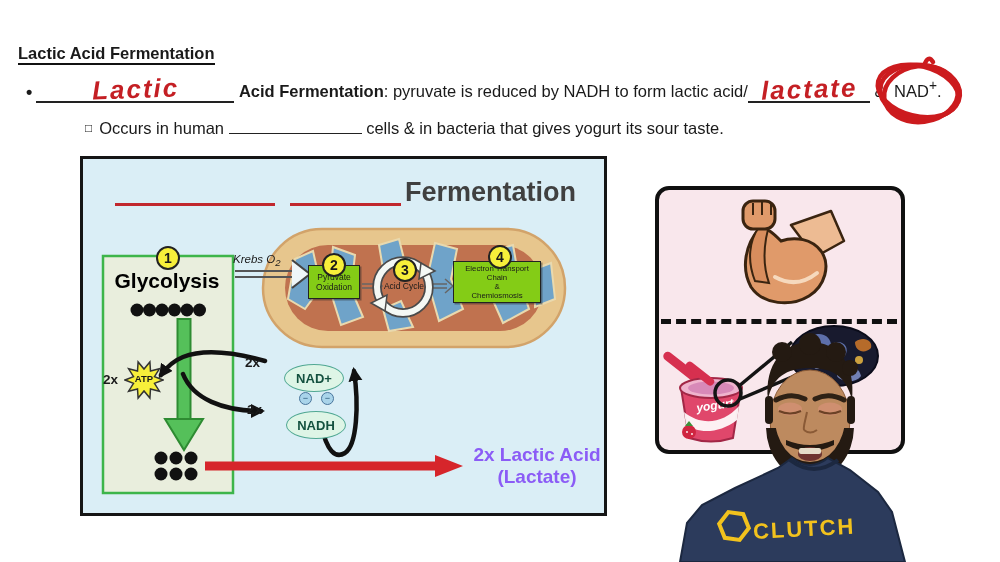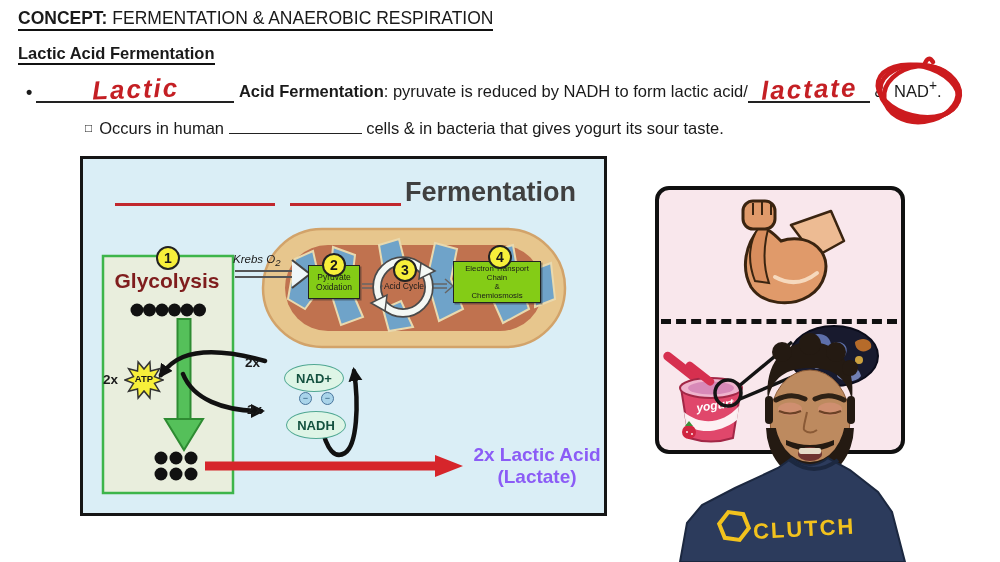--- a/index.html
+++ b/index.html
@@ -25,21 +25,21 @@
   .subbullet-line{position:absolute;left:85px;top:119px;font-size:16.5px;white-space:nowrap;}
   .sq{font-size:12px;vertical-align:2px;margin-right:7px;}
   .sblank{display:inline-block;width:133px;border-bottom:1.5px solid #222;}
   
   .diagram{position:absolute;left:80px;top:156px;width:527px;height:360px;background:#daeef6;
            border:3px solid #151515;box-sizing:border-box;}
   .d-art{position:absolute;left:0;top:0;z-index:2;}
   .rblank{position:absolute;height:0;border-bottom:3.5px solid #c1272d;z-index:3;}
   .d-title-text{position:absolute;left:322px;top:18px;font-size:27px;font-weight:bold;color:#404040;z-index:3;}
   .glyco-label{position:absolute;left:20px;top:110px;width:128px;text-align:center;font-size:21px;
-               font-weight:bold;color:#7f1d1d;z-index:4;}
+               font-weight:bold;color:#000000;z-index:4;}
   .badge{position:absolute;width:20px;height:20px;border-radius:50%;background:#f7ef3a;border:2px solid #222;
          display:flex;align-items:center;justify-content:center;font-weight:bold;font-size:14px;z-index:6;}
   .gbox{position:absolute;background:#84cc16;border:1.5px solid #222;box-sizing:border-box;z-index:4;
         display:flex;flex-direction:column;align-items:center;justify-content:center;text-align:center;
         box-shadow:1.5px 1.5px 0 rgba(40,40,40,.45);line-height:1.18;}
   .withO2{position:absolute;left:150px;top:94px;font-size:11.5px;font-style:italic;z-index:4;}
   .krebs-label{position:absolute;left:290px;top:122px;width:62px;text-align:center;font-size:8.5px;z-index:4;}
   .mult{position:absolute;font-weight:bold;font-size:13.5px;z-index:5;}
   .oval{position:absolute;border-radius:50%;background:#def5e6;border:1.5px solid #51a893;z-index:4;
         display:flex;align-items:center;justify-content:center;font-weight:bold;font-size:13px;color:#14513f;margin-top:12px;}
@@ -55,21 +55,20 @@
   .panel-divider{position:absolute;left:2px;top:129px;width:236px;border-top:5px dashed #101010;z-index:3;}
   .bicep-svg{position:absolute;left:58px;top:7px;z-index:3;}
   .panel-art{position:absolute;left:0;top:0;z-index:4;}
   .person-svg{position:absolute;left:660px;top:330px;z-index:8;}
 </style>
 </head>
 <body>
 
 <div class="stage">
 
-  <div class="hline"><span class="und"><span class="lbl">CONCEPT:</span><span> FERMENTATION &amp; ANAEROBIC RESPIRATION</span></span></div>
   <div class="sline"><span class="und">Lactic Acid Fermentation</span></div>
 
   <div class="bullet-line">
     <span class="bullet-dot">•</span><span class="blank b1"><span class="hand">Lactic</span></span>
     <span class="bold">Acid Fermentation</span><span>: pyruvate is reduced by NADH to form </span><span class="ital">lactic acid</span><span>/</span><span class="blank b2"><span class="hand">lactate</span></span><span> &amp; </span><span class="nadwrap"><span>NAD</span><sup>+</sup><span>.</span><svg class="scribble" width="104" height="80" viewBox="0 0 104 80">
         <g fill="none" stroke="#cc1b1e" stroke-width="4.5" stroke-linecap="round">
           <ellipse cx="50" cy="40" rx="40" ry="27" transform="rotate(5 50 40)"></ellipse>
           <ellipse cx="51" cy="42" rx="37" ry="28" transform="rotate(-7 51 42)"></ellipse>
           <ellipse cx="48" cy="39" rx="41" ry="25" transform="rotate(14 48 39)"></ellipse>
           <path d="M 54,14 Q 58,2 63,10"></path>

